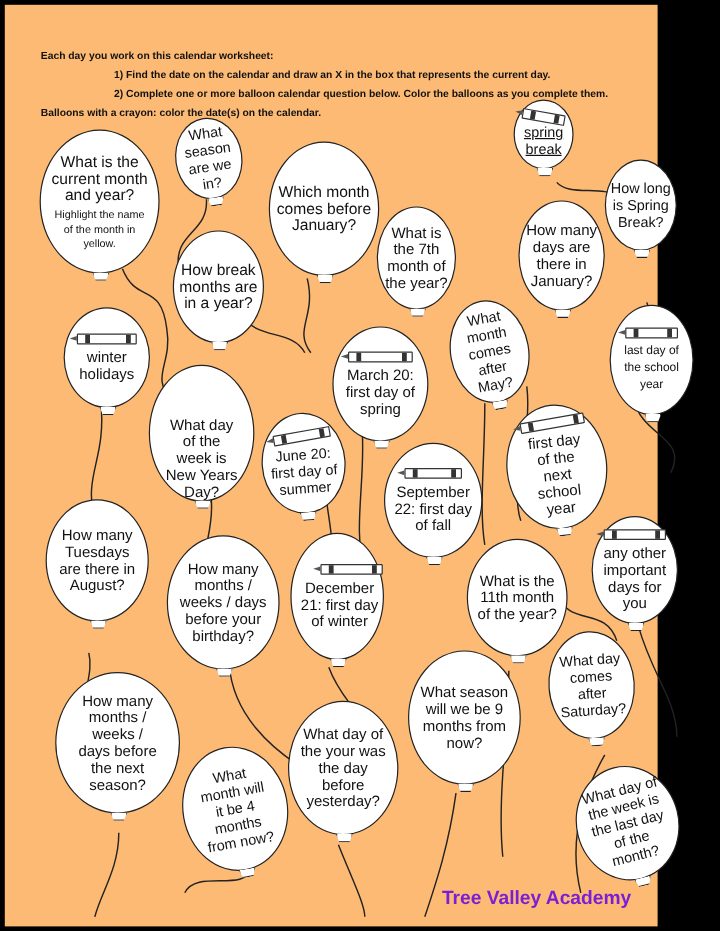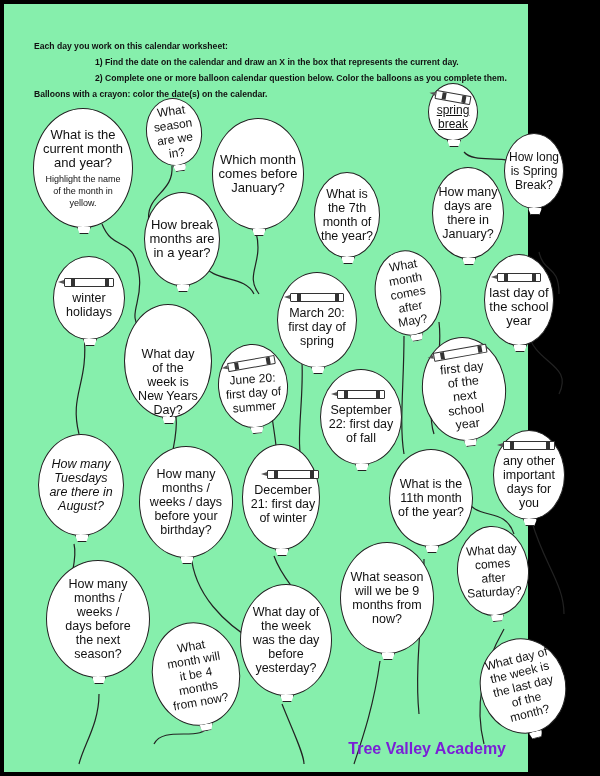--- a/index.html
+++ b/index.html
@@ -1,17 +1,17 @@
 <!DOCTYPE html>
 <html><head>
 <meta charset="utf-8">
 <style>
   html, body { margin:0; padding:0; }
   body { width:600px; height:776px; background:#000; position:relative; overflow:hidden; font-family:"Liberation Sans", sans-serif; }
-  .page { position:absolute; left:4px; top:4px; width:524px; height:768px; background:#86efac; }
+  .page { position:absolute; left:4px; top:4px; width:524px; height:768px; background:#fdba74;padding-left:20px; }
   .instructions { position:absolute; left:30px; top:34px; font-size:8.6px; font-weight:bold; color:#111; line-height:16px; }
   .instructions .indent { padding-left:61px; }
   svg.strings { position:absolute; left:0; top:0; }
   .balloon { position:absolute; border:1.4px solid #222; border-radius:50%; background:#fff; box-sizing:border-box; display:flex; flex-direction:column; align-items:center; justify-content:center; text-align:center; color:#111; font-size:13px; line-height:14px; }
   .balloon .knot { position:absolute; bottom:-7px; left:50%; width:12px; height:6px; margin-left:-6px; border:1.2px solid #222; border-top:none; background:#fff; clip-path:polygon(0 0,100% 0,80% 100%,20% 100%); }
   .balloon .sub { font-size:9px; line-height:12px; margin-top:3px; }
   .crayon { width:58px; height:7px; border:1px solid #333; border-radius:1px; position:relative; margin-bottom:4px; background:#fff; }
   .crayon::before { content:""; position:absolute; left:-7px; top:1px; border-right:6px solid #555; border-top:2px solid transparent; border-bottom:2px solid transparent; }
   .crayon .band1, .crayon .band2 { position:absolute; top:0; width:4px; height:100%; background:#333; }
   .crayon .band1 { left:6px; } .crayon .band2 { right:4px; }
@@ -60,21 +60,21 @@
     <div style="width:86px;">What is the current month and year?</div>
     <div class="sub" style="width:84px;">Highlight the name of the month in yellow.</div>
     <div class="knot"></div>
   </div>
 
   <div class="balloon" style="left:142px;top:94px;width:56px;height:68px;transform:rotate(-8deg);font-size:12px;">
     <div style="width:44px;">What season are we in?</div>
     <div class="knot"></div>
   </div>
 
-  <div class="balloon" style="left:208px;top:114px;width:92px;height:112px;">
+  <div class="balloon" style="left:220px;top:114px;width:92px;height:112px;">
     <div style="width:84px;">Which month comes before January?</div>
     <div class="knot"></div>
   </div>
 
 
   <div class="balloon" style="left:424px;top:79px;width:50px;height:58px;font-size:12px;text-decoration:underline;">
     <div class="crayon" style="width:34px;transform:rotate(10deg);margin-bottom:1px;">
         <span class="band1"></span>
         <span class="band2"></span>
       </div>
@@ -118,21 +118,21 @@
       </div>
     <div style="width:76px;">March 20: first day of spring</div>
     <div class="knot"></div>
   </div>
 
   <div class="balloon" style="left:371px;top:246px;width:66px;height:86px;transform:rotate(-10deg);font-size:12px;">
     <div style="width:54px;">What month comes after May?</div>
     <div class="knot"></div>
   </div>
 
-  <div class="balloon" style="left:480px;top:250px;width:70px;height:92px;font-size:13px;">
+  <div class="balloon" style="left:504px;top:250px;width:70px;height:92px;font-size:10px;">
     <div class="crayon" style="width:42px;">
         <span class="band1"></span>
         <span class="band2"></span>
       </div>
     <div style="width:60px;">last day of the school year</div>
     <div class="knot"></div>
   </div>
 
   <div class="balloon" style="left:120px;top:300px;width:88px;height:114px;font-size:12.5px;justify-content:flex-end;">
     <div style="width:60px;">What day of the week is New Years Day?</div>
@@ -159,21 +159,21 @@
 
   <div class="balloon" style="left:418px;top:333px;width:84px;height:104px;transform:rotate(-6deg);font-size:12.5px;">
     <div class="crayon" style="width:52px;transform:rotate(-4deg);">
         <span class="band1"></span>
         <span class="band2"></span>
       </div>
     <div style="width:56px;">first day of the next school year</div>
     <div class="knot"></div>
   </div>
 
-  <div class="balloon" style="left:34px;top:430px;width:86px;height:102px;font-size:12.5px;font-style:italic;">
+  <div class="balloon" style="left:34px;top:412px;width:86px;height:102px;font-size:12.5px;">
     <div style="width:66px;">How many Tuesdays are there in August?</div>
     <div class="knot"></div>
   </div>
 
   <div class="balloon" style="left:135px;top:442px;width:94px;height:112px;font-size:12.5px;">
     <div style="width:76px;">How many months / weeks / days before your birthday?</div>
     <div class="knot"></div>
   </div>
 
   <div class="balloon" style="left:238px;top:440px;width:78px;height:106px;font-size:12.5px;align-items:flex-end;">
@@ -208,21 +208,21 @@
     <div style="width:72px;">How many months / weeks / days before the next season?</div>
     <div class="knot"></div>
   </div>
 
   <div class="balloon" style="left:148px;top:618px;width:88px;height:104px;transform:rotate(-10deg);font-size:12px;">
     <div style="width:62px;">What month will it be 4 months from now?</div>
     <div class="knot"></div>
   </div>
 
   <div class="balloon" style="left:236px;top:580px;width:92px;height:112px;font-size:12.5px;">
-    <div style="width:72px;">What day of the week was the day before yesterday?</div>
+    <div style="width:72px;">What day of the your was the day before yesterday?</div>
     <div class="knot"></div>
   </div>
 
   <div class="balloon" style="left:336px;top:538px;width:94px;height:112px;font-size:12.5px;">
     <div style="width:76px;">What season will we be 9 months from now?</div>
     <div class="knot"></div>
   </div>
 
   <div class="balloon" style="left:476px;top:634px;width:86px;height:96px;transform:rotate(-14deg);font-size:12px;">
     <div style="width:72px;">What day of the week is the last day of the month?</div>

